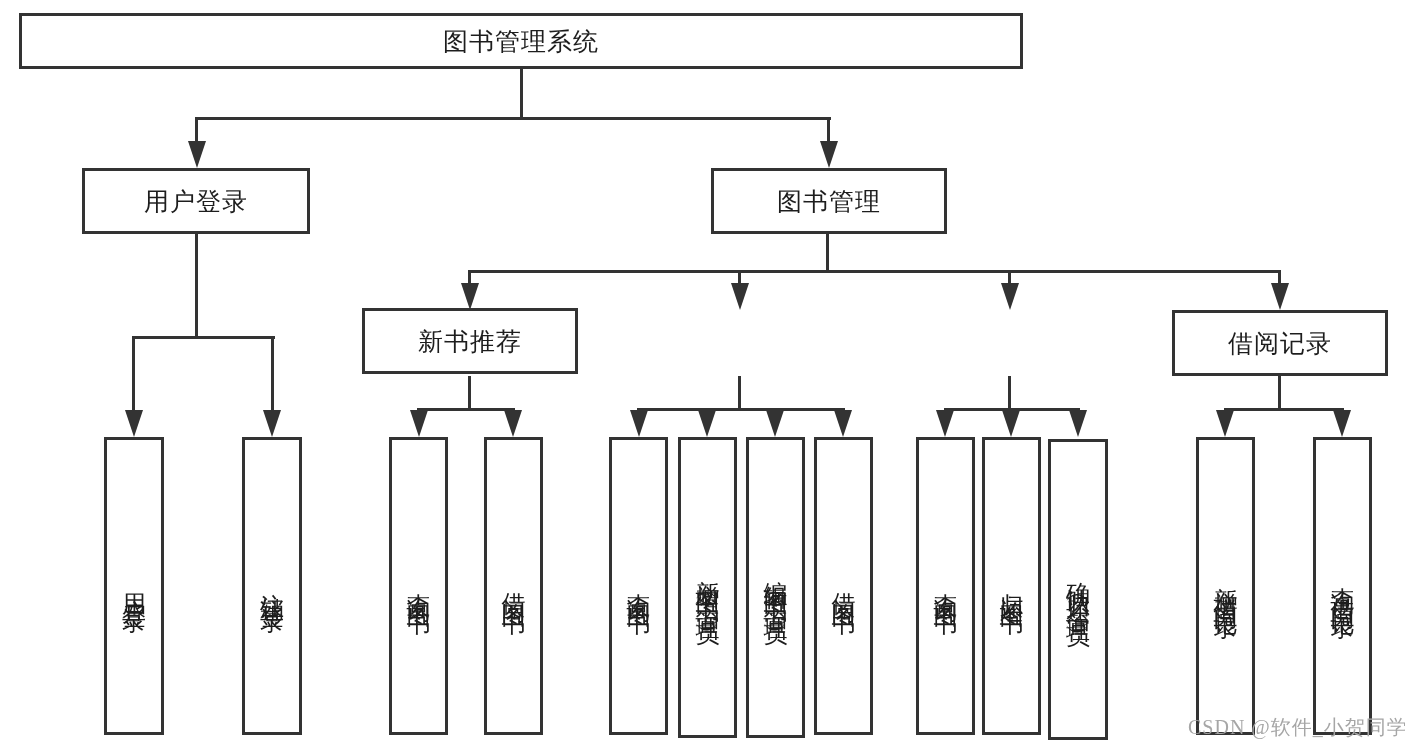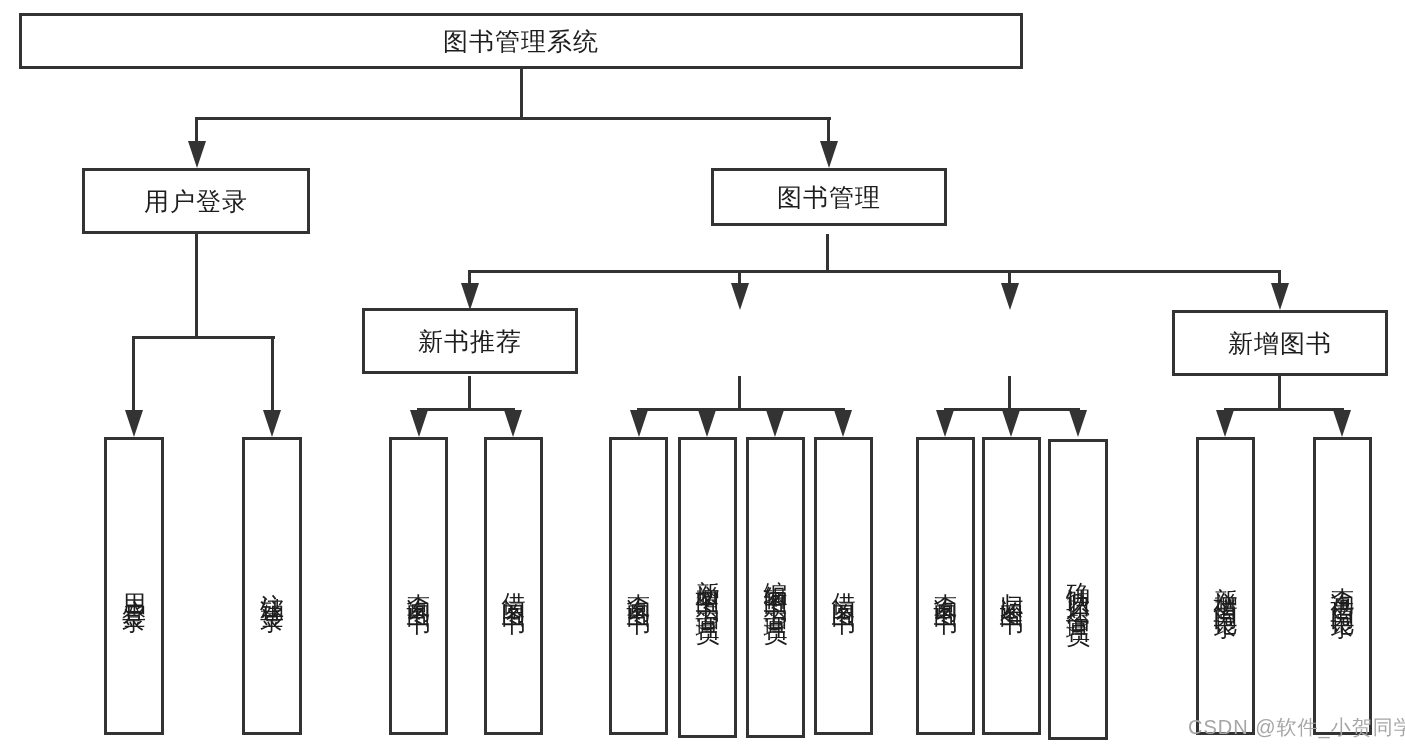--- a/index.html
+++ b/index.html
@@ -6,20 +6,21 @@
     --line:#333333;
     --text:#1d1d1d;
   }
   html,body{margin:0;padding:0;background:#ffffff;}
   body{font-family:"Liberation Sans", sans-serif;}
   #stage{
     position:relative;
     width:1405px;height:747px;
     background:#ffffff;
     overflow:hidden;
+    font-family:Liberation Serif, serif;
   }
   .box{
     position:absolute;
     border:3px solid var(--line);
     background:#ffffff;
     display:flex;align-items:center;justify-content:center;
     color:var(--text);
     font-size:25px;
     letter-spacing:1px;
     box-sizing:border-box;
@@ -63,42 +64,42 @@
   <div class="box" style="left:19px;top:13px;width:1004px;height:56px;">图书管理系统</div>
 
   <div class="vline" style="left:520px;top:68px;height:50px;"></div>
   <div class="hline" style="left:195px;top:117px;width:636px;"></div>
   <div class="vline" style="left:195px;top:117px;height:28px;"></div>
   <div class="arrow" style="left:188px;top:141px;"></div>
   <div class="vline" style="left:827px;top:117px;height:28px;"></div>
   <div class="arrow" style="left:820px;top:141px;"></div>
 
   <div class="box" style="left:82px;top:168px;width:228px;height:66px;">用户登录</div>
-  <div class="box" style="left:711px;top:168px;width:236px;height:58px;">图书管理</div>
+  <div class="box" style="left:711px;top:168px;width:236px;height:66px;">图书管理</div>
 
   <div class="vline" style="left:195px;top:234px;height:103px;"></div>
   <div class="hline" style="left:133px;top:336px;width:142px;"></div>
   <div class="vline" style="left:132px;top:336px;height:76px;"></div>
   <div class="arrow" style="left:125px;top:410px;"></div>
   <div class="vline" style="left:271px;top:336px;height:76px;"></div>
   <div class="arrow" style="left:263px;top:410px;"></div>
 
   <div class="vline" style="left:826px;top:234px;height:38px;"></div>
   <div class="hline" style="left:468px;top:270px;width:813px;"></div>
   <div class="vline" style="left:468px;top:270px;height:16px;"></div>
   <div class="arrow" style="left:461px;top:283px;"></div>
   <div class="vline" style="left:738px;top:270px;height:16px;"></div>
   <div class="arrow" style="left:731px;top:283px;"></div>
   <div class="vline" style="left:1008px;top:270px;height:16px;"></div>
   <div class="arrow" style="left:1001px;top:283px;"></div>
   <div class="vline" style="left:1278px;top:270px;height:16px;"></div>
   <div class="arrow" style="left:1271px;top:283px;"></div>
 
   <div class="box" style="left:362px;top:308px;width:216px;height:66px;">新书推荐</div>
-  <div class="box" style="left:1172px;top:310px;width:216px;height:66px;">新增图书</div>
+  <div class="box" style="left:1172px;top:310px;width:216px;height:66px;">借阅记录</div>
 
   <div class="vline" style="left:468px;top:376px;height:34px;"></div>
   <div class="vline" style="left:738px;top:376px;height:34px;"></div>
   <div class="vline" style="left:1008px;top:376px;height:34px;"></div>
   <div class="vline" style="left:1278px;top:376px;height:34px;"></div>
 
   <div class="hline" style="left:417px;top:408px;width:98px;"></div>
   <div class="hline" style="left:637px;top:408px;width:208px;"></div>
   <div class="hline" style="left:944px;top:408px;width:136px;"></div>
   <div class="hline" style="left:1224px;top:408px;width:120px;"></div>

